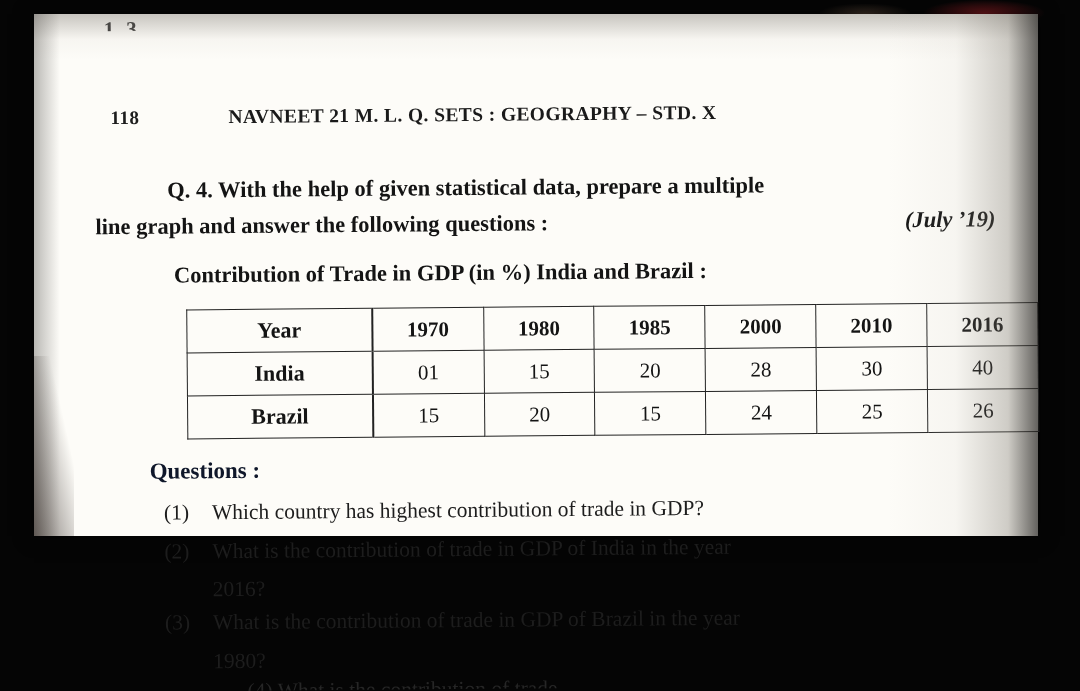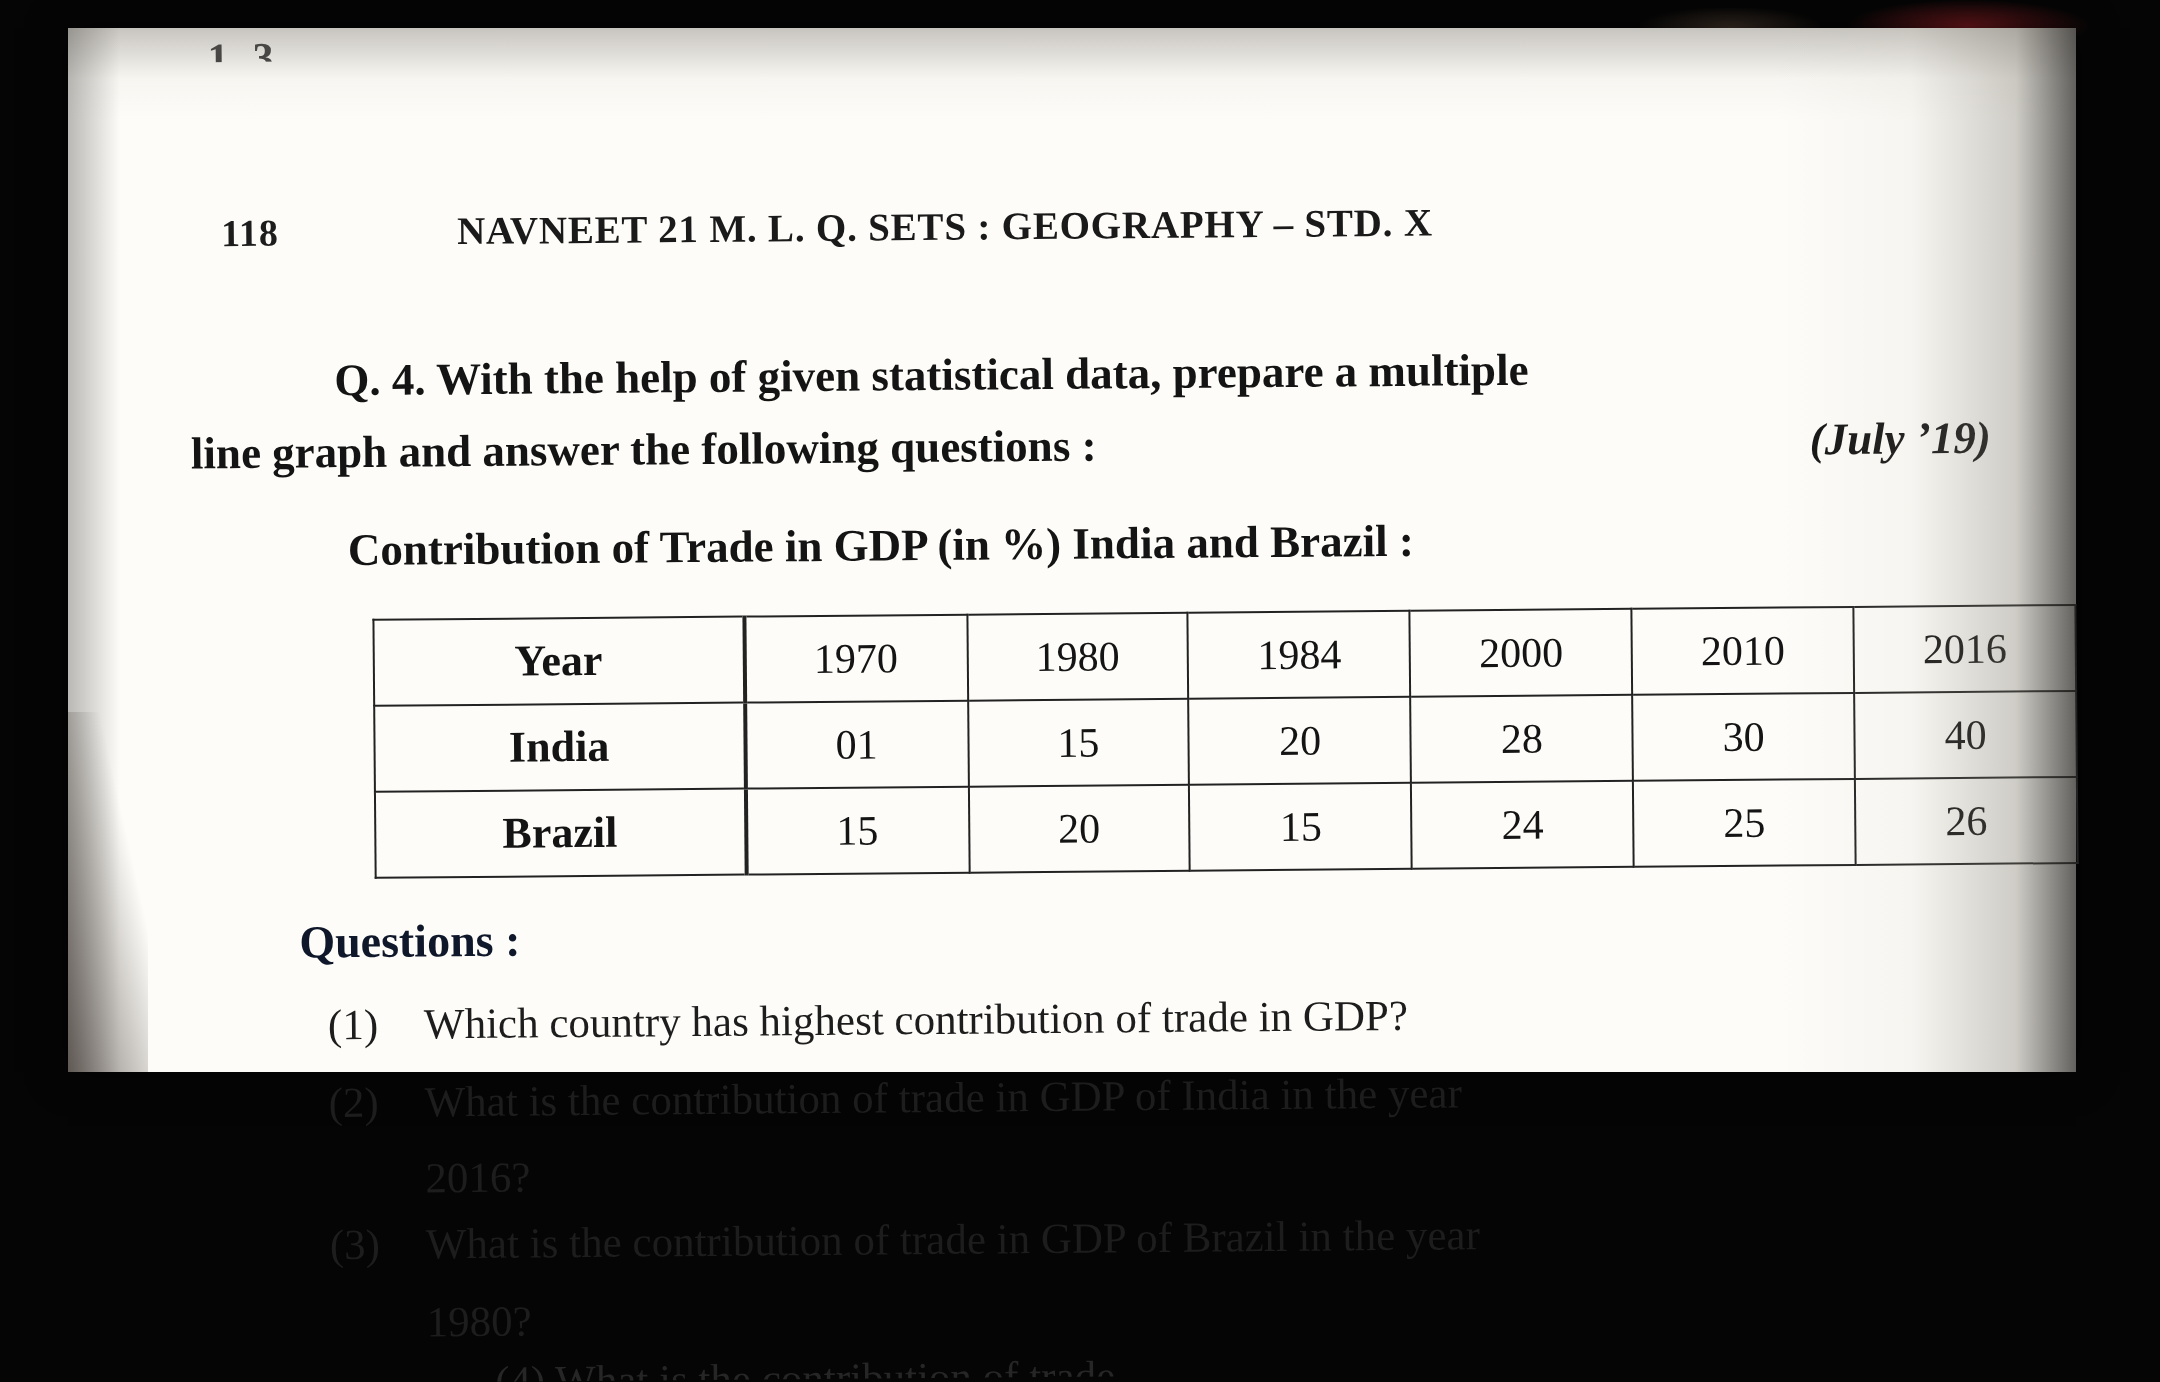--- a/index.html
+++ b/index.html
@@ -194,21 +194,21 @@
   table.data-table td.rowhead {
     width: 180px;
     font-weight: bold;
     font-size: 22px;
     border-right-width: 2.4px;
   }
   table.data-table td.val {
     width: 102px;
   }
   table.data-table tr:first-child td.val {
-    font-weight: normal;
+    font-weight: bold;
   }
 
   .questions-heading {
     position: absolute;
     top: 444px;
     left: 114px;
     font-size: 23px;
     font-weight: bold;
     color: #0f172a;
   }
@@ -274,21 +274,21 @@
       </div>
 
       <div class="table-caption">Contribution of Trade in GDP (in %) India and Brazil :</div>
 
       <table class="data-table">
         <tbody>
             <tr>
           <td class="rowhead">Year</td>
           <td class="val">1970</td>
           <td class="val">1980</td>
-          <td class="val">1984</td>
+          <td class="val">1985</td>
           <td class="val">2000</td>
           <td class="val">2010</td>
           <td class="val">2016</td>
         </tr>
         <tr>
           <td class="rowhead">India</td>
           <td class="val">01</td>
           <td class="val">15</td>
           <td class="val">20</td>
           <td class="val">28</td>

